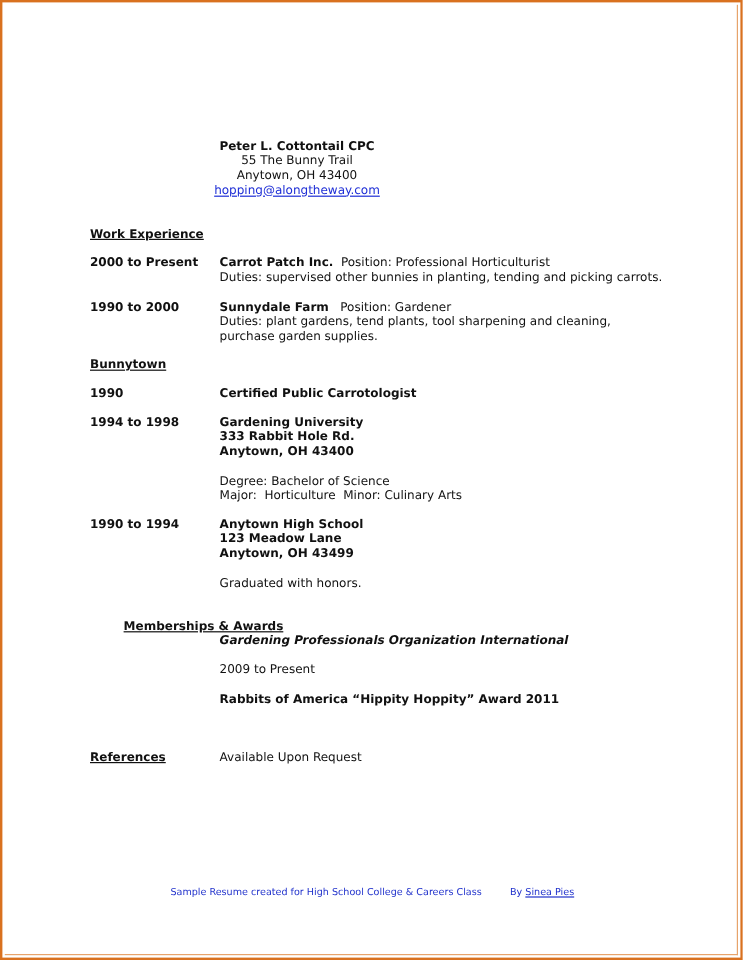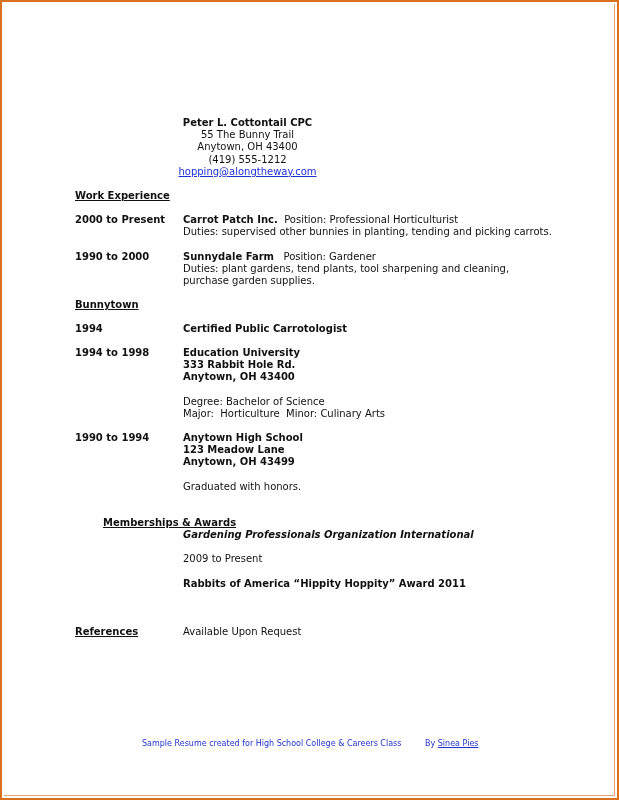--- a/index.html
+++ b/index.html
@@ -55,46 +55,45 @@
 <body>
 
 <div class="page-border">
     <div class="page-border-inner"></div>
   </div>
 
 <div class="header">
   <div class="name">Peter L. Cottontail CPC</div>
   <div>55 The Bunny Trail</div>
   <div>Anytown, OH 43400</div>
-  <div>(419) 555-1212</div>
   <div><a>hopping@alongtheway.com</a></div>
 </div>
 
 <div class="abs col-left b u" style="top:190px;">Work Experience</div>
 
 <div class="abs col-left b" style="top:214px;">2000 to Present</div>
 <div class="abs col-right" style="top:214px;">
   <span class="b">Carrot Patch Inc.</span>&nbsp;&nbsp;<span>Position: Professional Horticulturist</span>
 </div>
 <div class="abs col-right" style="top:226px;">Duties: supervised other bunnies in planting, tending and picking carrots.</div>
 
 <div class="abs col-left b" style="top:251px;">1990 to 2000</div>
 <div class="abs col-right" style="top:251px;">
   <span class="b">Sunnydale Farm</span>&nbsp;&nbsp;&nbsp;<span>Position: Gardener</span>
 </div>
 <div class="abs col-right" style="top:263px;">Duties: plant gardens, tend plants, tool sharpening and cleaning,</div>
 <div class="abs col-right" style="top:275px;">purchase garden supplies.</div>
 
 <div class="abs col-left b u" style="top:299px;">Bunnytown</div>
 
-<div class="abs col-left b" style="top:323px;">1994</div>
+<div class="abs col-left b" style="top:323px;">1990</div>
 <div class="abs col-right b" style="top:323px;">Certified Public Carrotologist</div>
 
 <div class="abs col-left b" style="top:347px;">1994 to 1998</div>
-<div class="abs col-right b" style="top:347px;">Education University</div>
+<div class="abs col-right b" style="top:347px;">Gardening University</div>
 <div class="abs col-right b" style="top:359px;">333 Rabbit Hole Rd.</div>
 <div class="abs col-right b" style="top:371px;">Anytown, OH 43400</div>
 <div class="abs col-right" style="top:396px;">Degree: Bachelor of Science</div>
 <div class="abs col-right" style="top:408px;white-space:pre;">Major:  Horticulture  Minor: Culinary Arts</div>
 
 <div class="abs col-left b" style="top:432px;">1990 to 1994</div>
 <div class="abs col-right b" style="top:432px;">Anytown High School</div>
 <div class="abs col-right b" style="top:444px;">123 Meadow Lane</div>
 <div class="abs col-right b" style="top:456px;">Anytown, OH 43499</div>
 <div class="abs col-right" style="top:481px;">Graduated with honors.</div>

